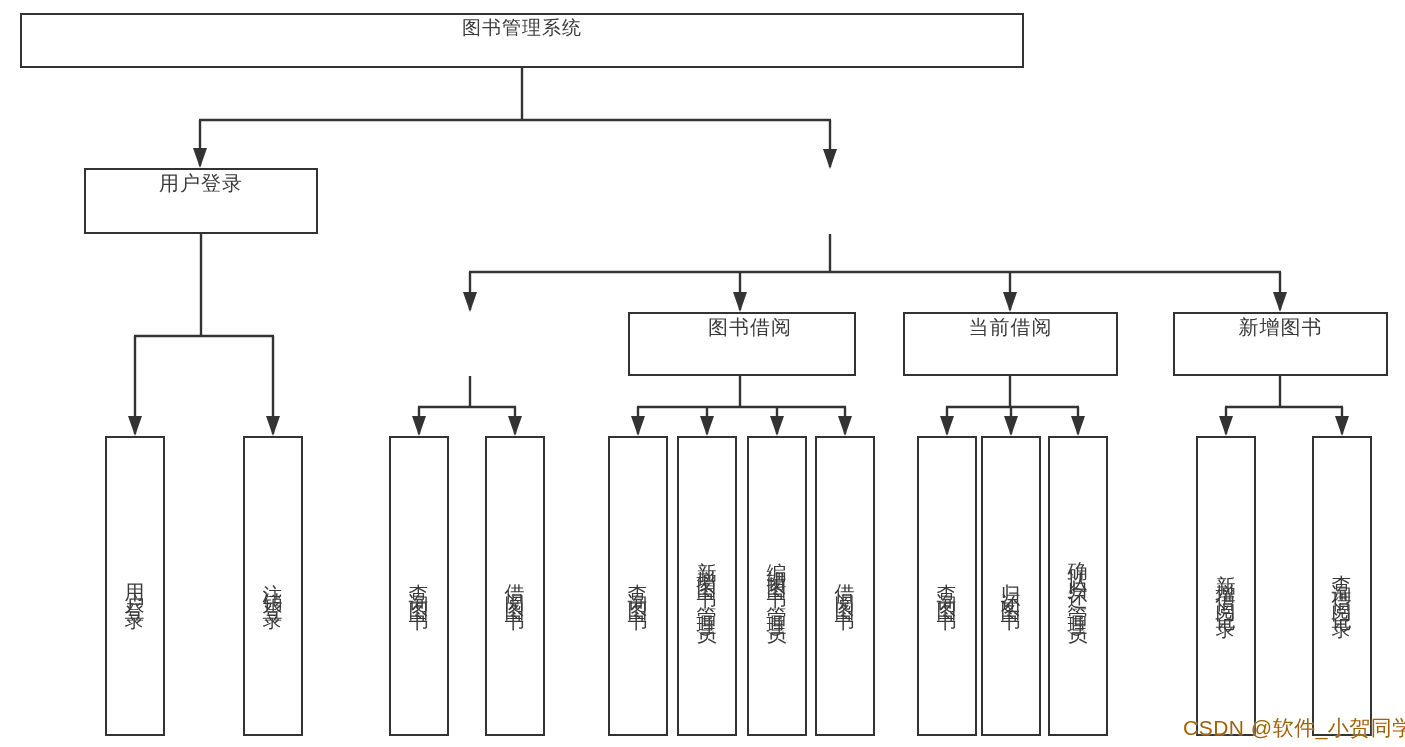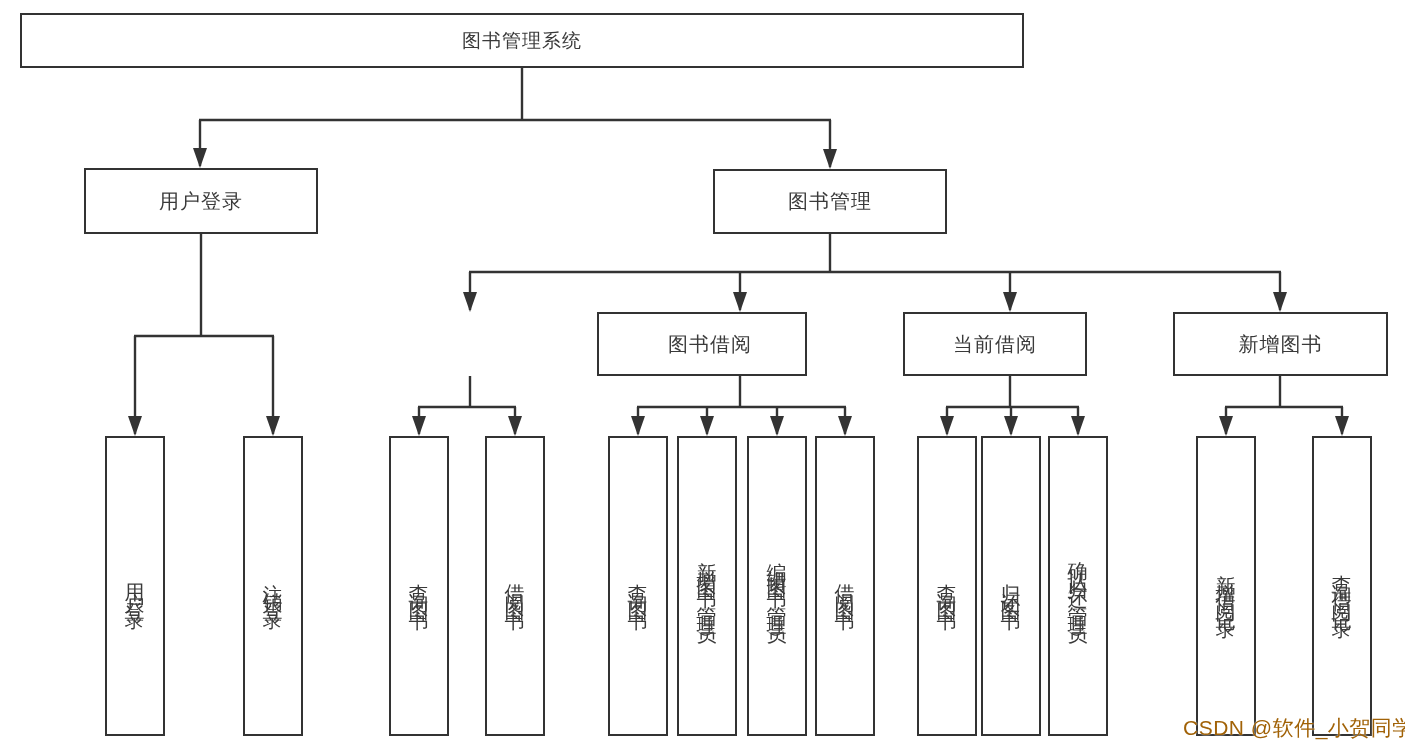--- a/index.html
+++ b/index.html
@@ -22,21 +22,20 @@
     width: 1405px;
     height: 747px;
     pointer-events: none;
   }
   .node {
     position: absolute;
     box-sizing: border-box;
     background: #ffffff;
     border: 2.5px solid #333333;
     display: flex;
-    align-items: center;
     justify-content: center;
     color: #3a3a3a;
     font-size: 20px;
     letter-spacing: 1px;
     white-space: nowrap;
   }
   .node.root { font-size: 19px; }
   .vnode {
     position: absolute;
     box-sizing: border-box;
@@ -137,28 +136,25 @@
     </g>
   </svg>
 
   <div class="node root" style="left:20px; top:13px; width:1004px; height:55px;">
     <span>图书管理系统</span>
   </div>
 
   <div class="node" style="left:84px; top:168px; width:234px; height:66px;">
     <span>用户登录</span>
   </div>
-  <div class="node" style="left:713px; top:169px; width:234px; height:65px;">
-    <span>图书管理</span>
-  </div>
-
-  <div class="node" style="left:597px; top:312px; width:210px; height:64px;padding-left:16px;">
+
+  <div class="node" style="left:628px; top:312px; width:228px; height:64px;padding-left:16px;">
     <span>图书借阅</span>
   </div>
-  <div class="node" style="left:903px; top:312px; width:184px; height:64px;">
+  <div class="node" style="left:903px; top:312px; width:215px; height:64px;">
     <span>当前借阅</span>
   </div>
   <div class="node" style="left:1173px; top:312px; width:215px; height:64px;">
     <span>新增图书</span>
   </div>
 
   <div class="vnode" style="left:105px; top:436px; width:60px; height:300px;">
     <span class="vtext">用户登录</span>
   </div>
   <div class="vnode" style="left:243px; top:436px; width:60px; height:300px;">

